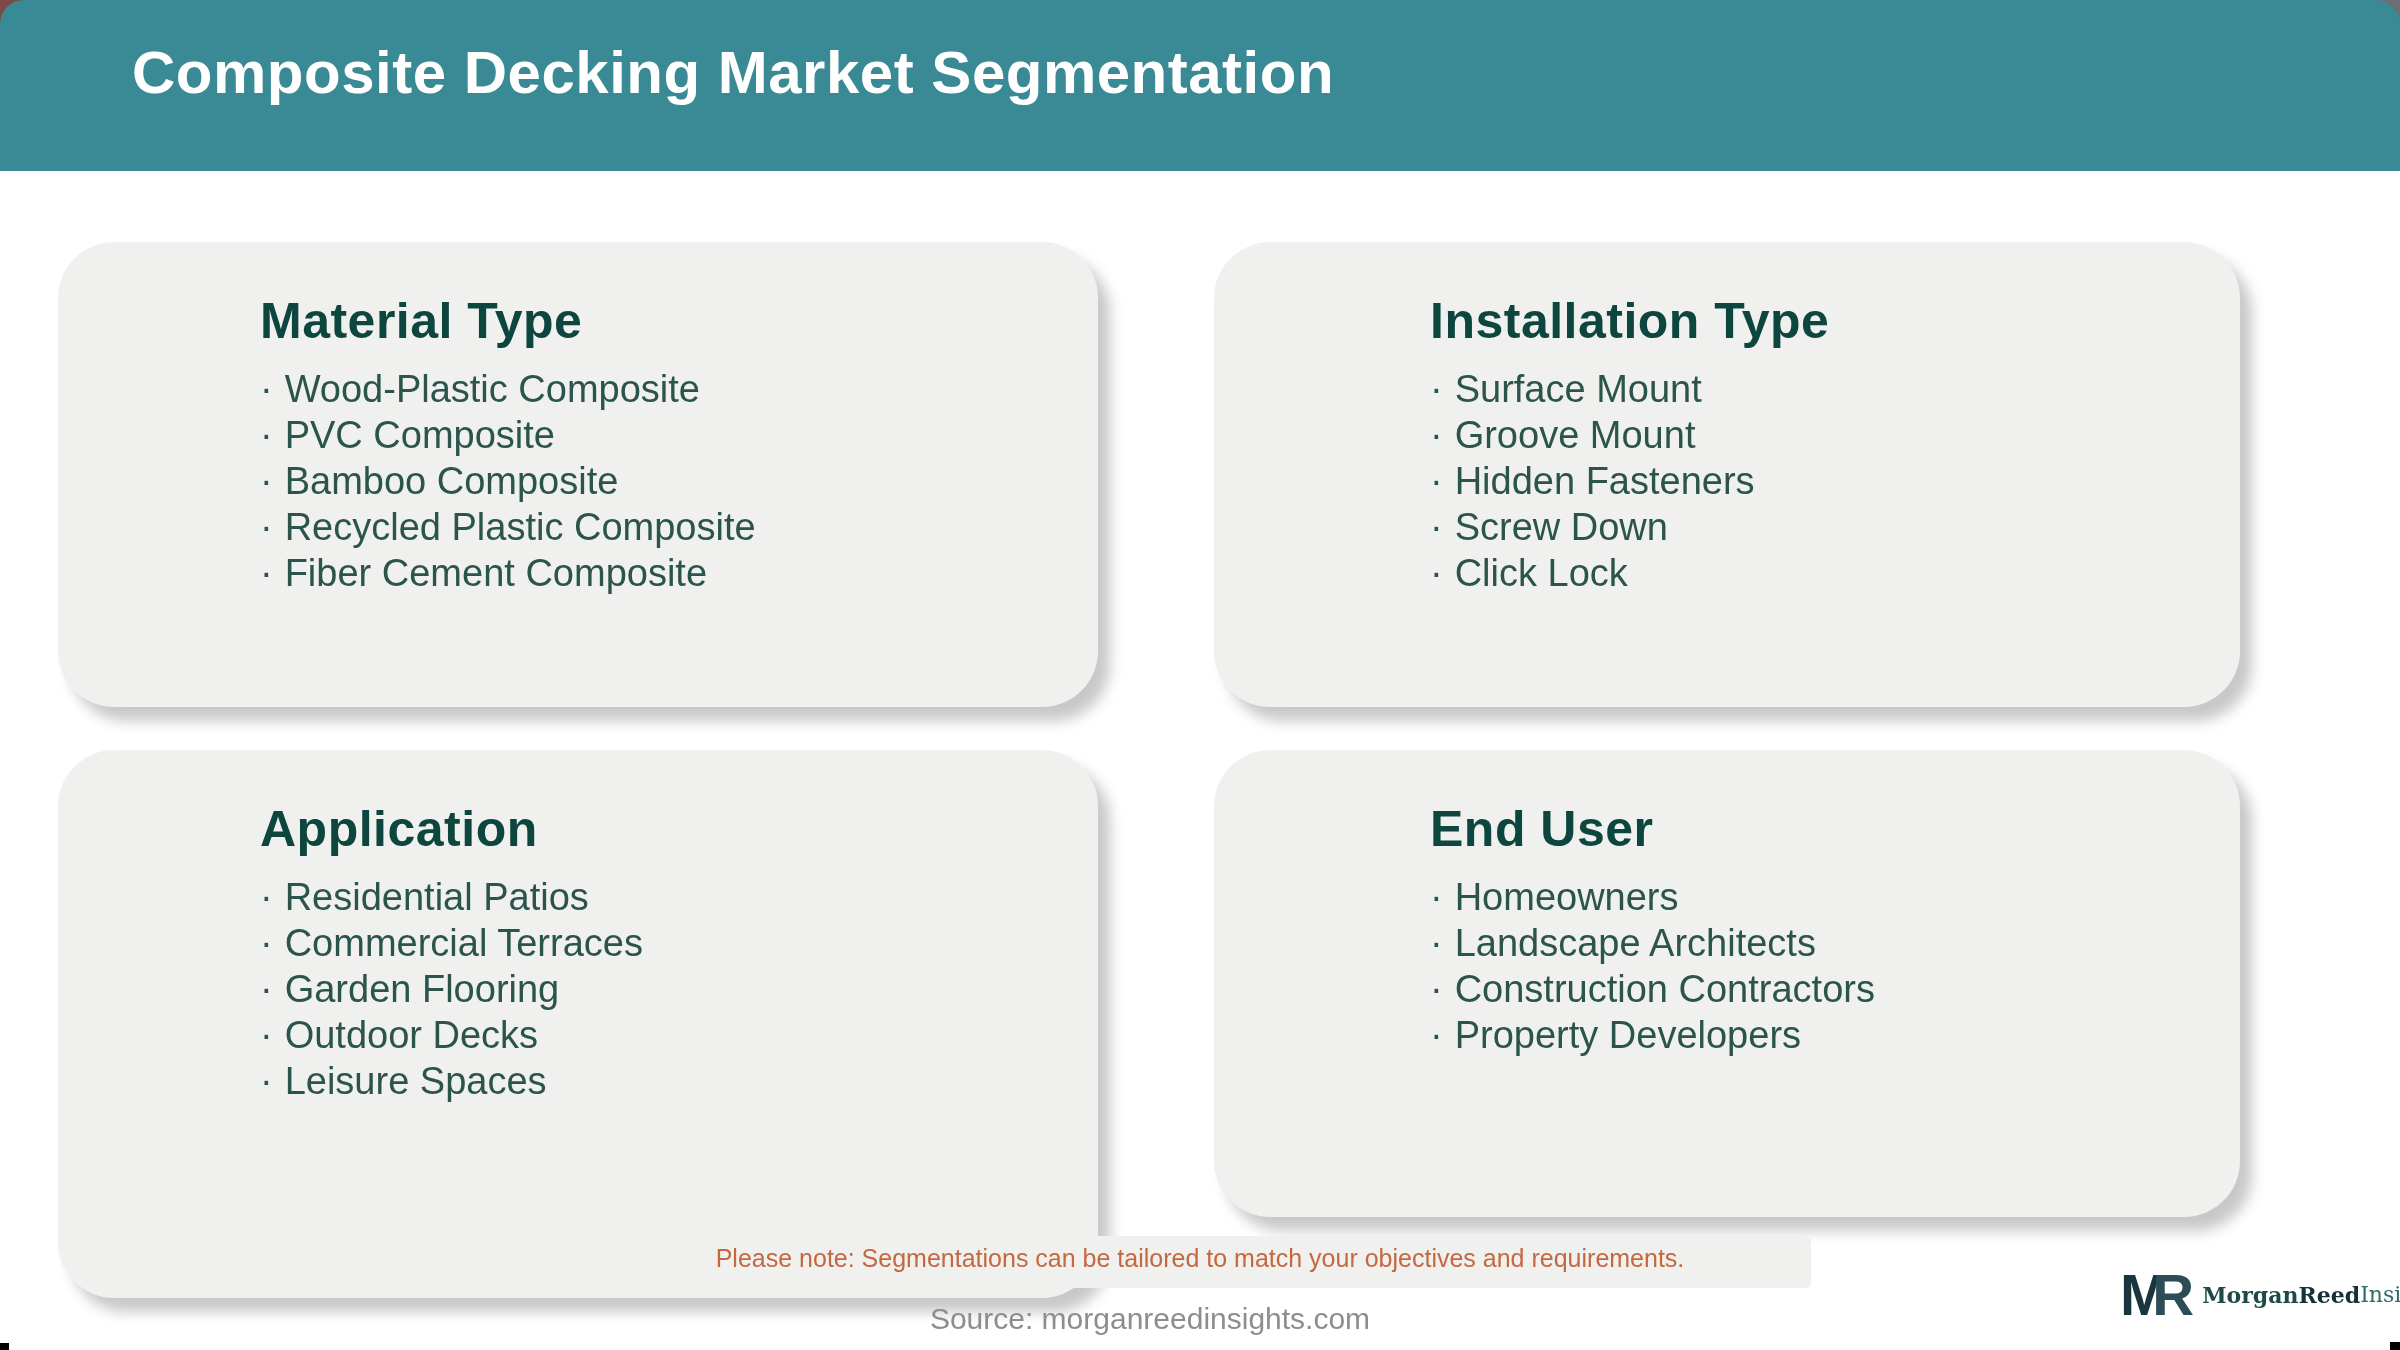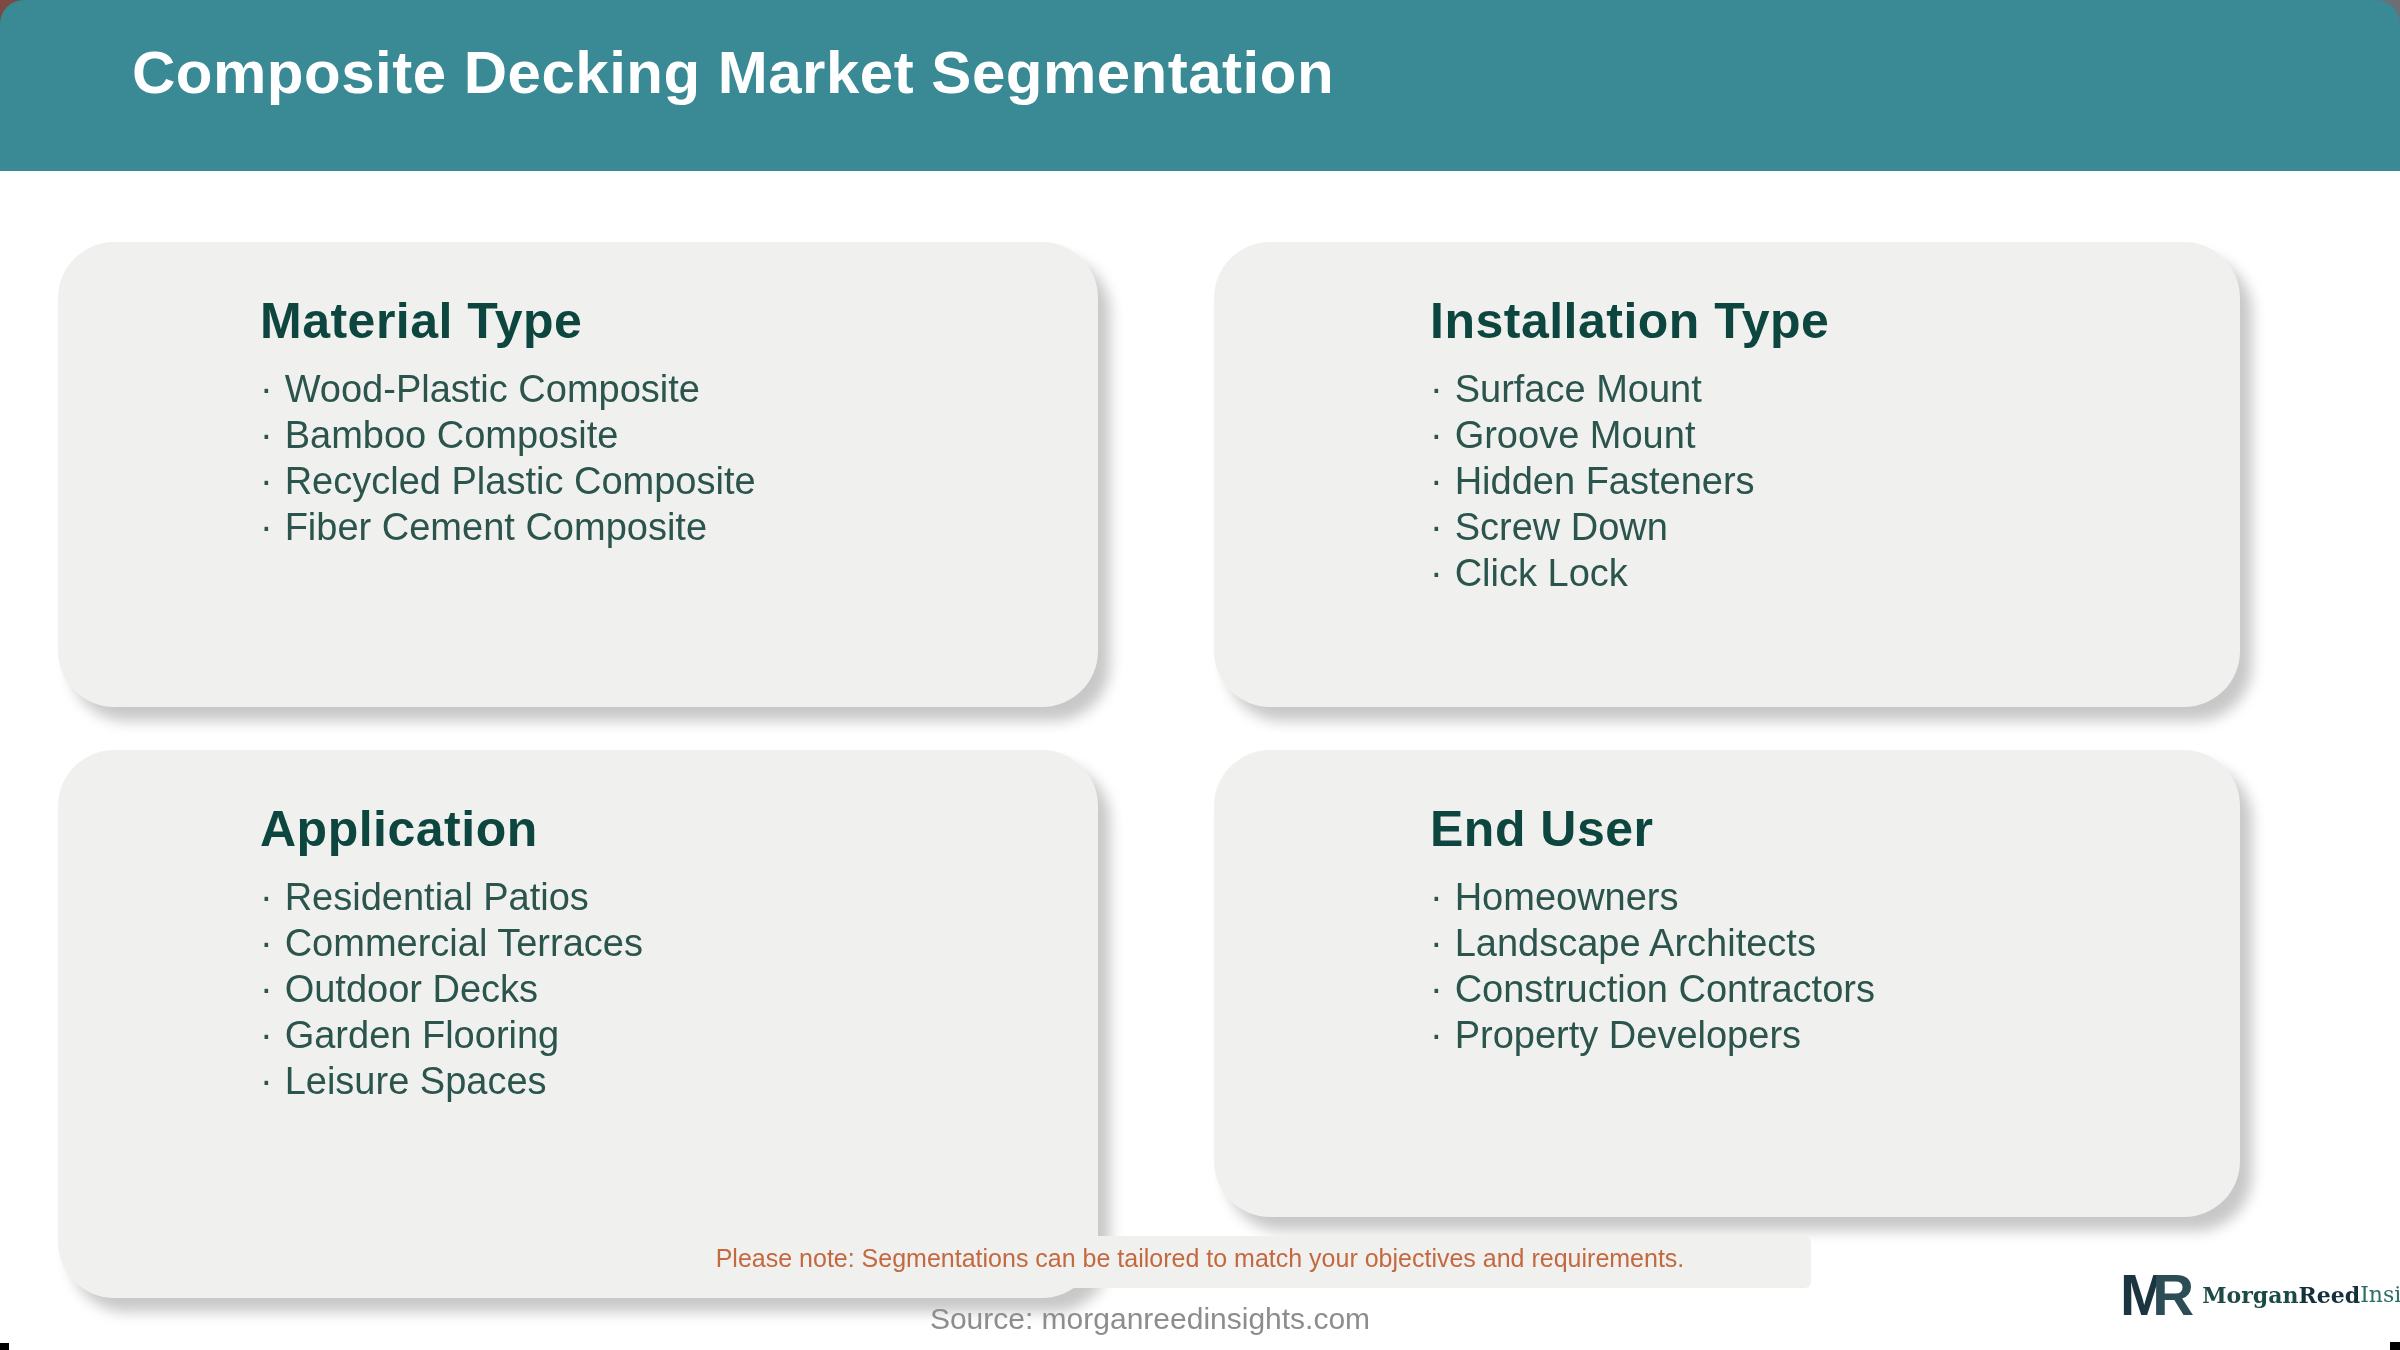--- a/index.html
+++ b/index.html
@@ -93,20 +93,21 @@
 
 <div class="header">
   <div class="header-title">Composite Decking Market Segmentation</div>
 </div>
 
 <div class="card c1">
   <div class="card-inner">
     <h2 class="card-title">Material Type</h2>
     <ul class="seg-list">
         <li>Wood-Plastic Composite</li>
+        <li>PVC Composite</li>
         <li>Bamboo Composite</li>
         <li>Recycled Plastic Composite</li>
         <li>Fiber Cement Composite</li>
       </ul>
   </div>
 </div>
 
 <div class="card c2">
   <div class="card-inner">
     <h2 class="card-title">Installation Type</h2>
@@ -119,22 +120,22 @@
       </ul>
   </div>
 </div>
 
 <div class="card c3">
   <div class="card-inner">
     <h2 class="card-title">Application</h2>
     <ul class="seg-list">
         <li>Residential Patios</li>
         <li>Commercial Terraces</li>
+        <li>Garden Flooring</li>
         <li>Outdoor Decks</li>
-        <li>Garden Flooring</li>
         <li>Leisure Spaces</li>
       </ul>
   </div>
 </div>
 
 <div class="card c4">
   <div class="card-inner">
     <h2 class="card-title">End User</h2>
     <ul class="seg-list">
         <li>Homeowners</li>

